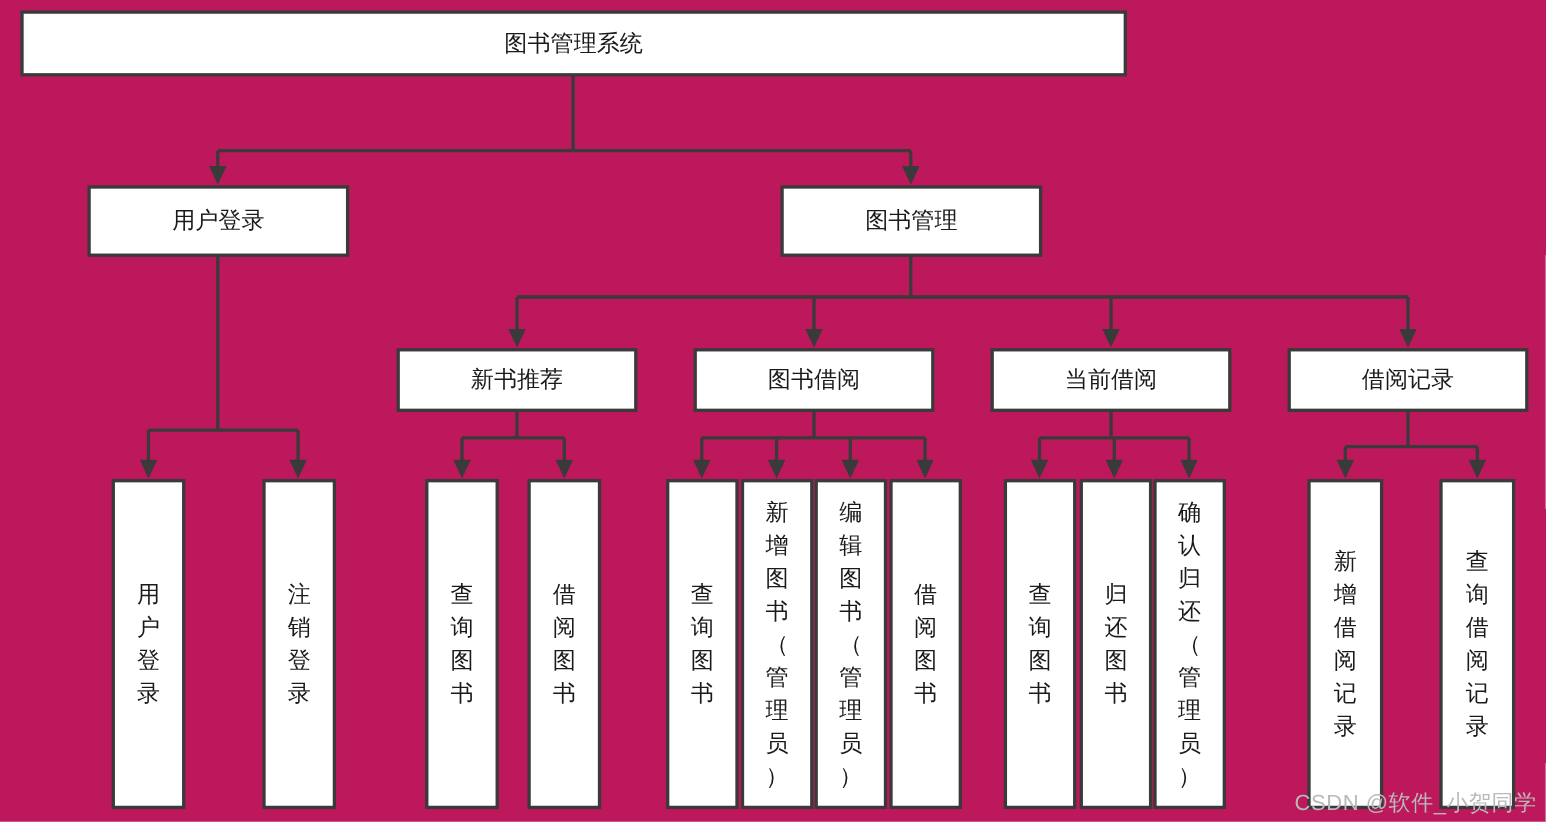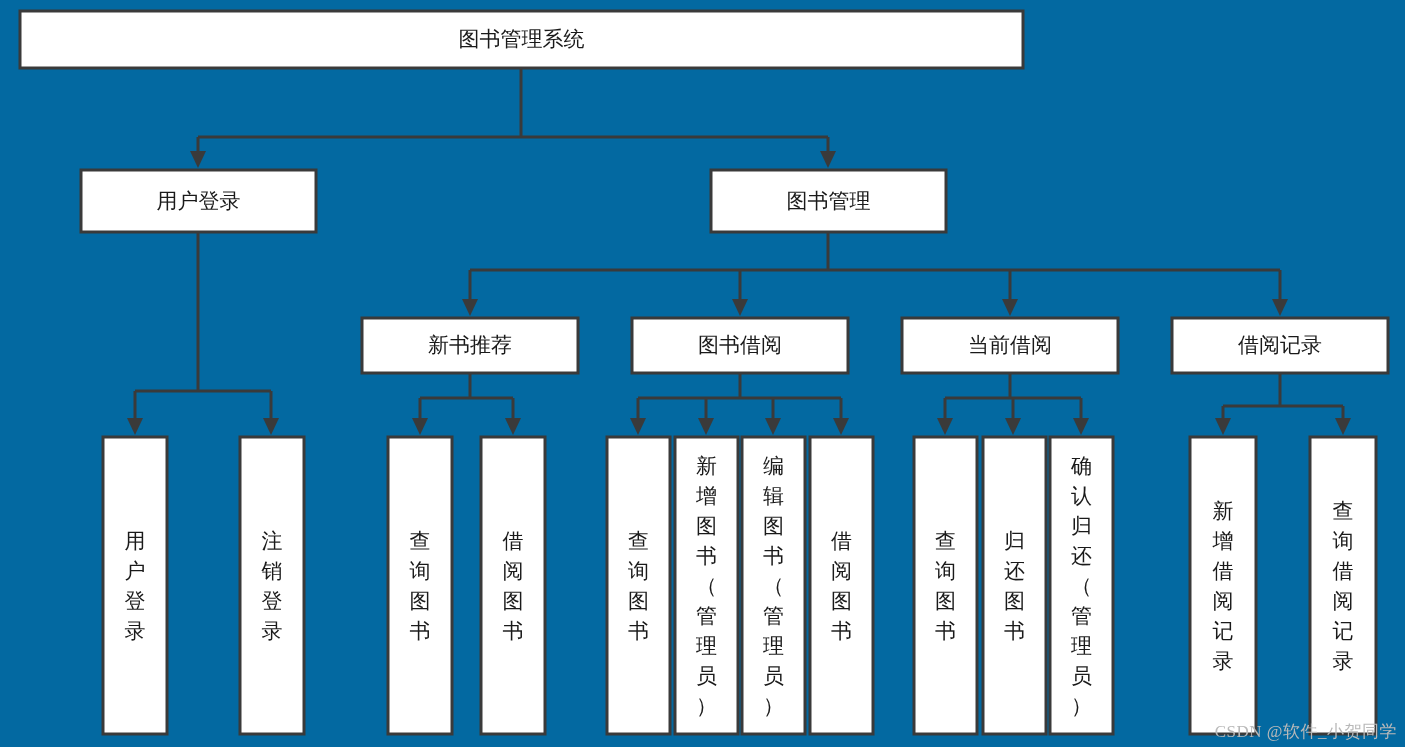--- a/index.html
+++ b/index.html
@@ -11,21 +11,21 @@
   body {
     width: 1405px;
     height: 747px;
     font-family: "Liberation Sans", "DejaVu Sans", sans-serif;
     overflow: hidden;
   }
   #diagram-root {
     position: relative;
     width: 1405px;
     height: 747px;
-    background: #0369a1;
+    background: #be185d;
   }
   svg.diagram-canvas {
     position: absolute;
     left: 0;
     top: 0;
     width: 1405px;
     height: 747px;
     display: block;
   }
   .node-box {
@@ -53,22 +53,22 @@
   .node-label-vertical {
     fill: #1a1a1a;
     font-family: "Liberation Sans", "DejaVu Sans", sans-serif;
     font-size: 21px;
     text-anchor: middle;
   }
   .watermark-text {
     position: absolute;
     right: 8px;
     bottom: 4px;
-    font-family: Liberation Serif, serif;
-    font-size: 17px;
+    font-family: Liberation Sans, sans-serif;
+    font-size: 20px;
     color: #b9b9b9;
     letter-spacing: 0.5px;
     white-space: nowrap;
     user-select: none;
   }
 </style>
 </head>
 <body>
 
 <div id="diagram-root">

